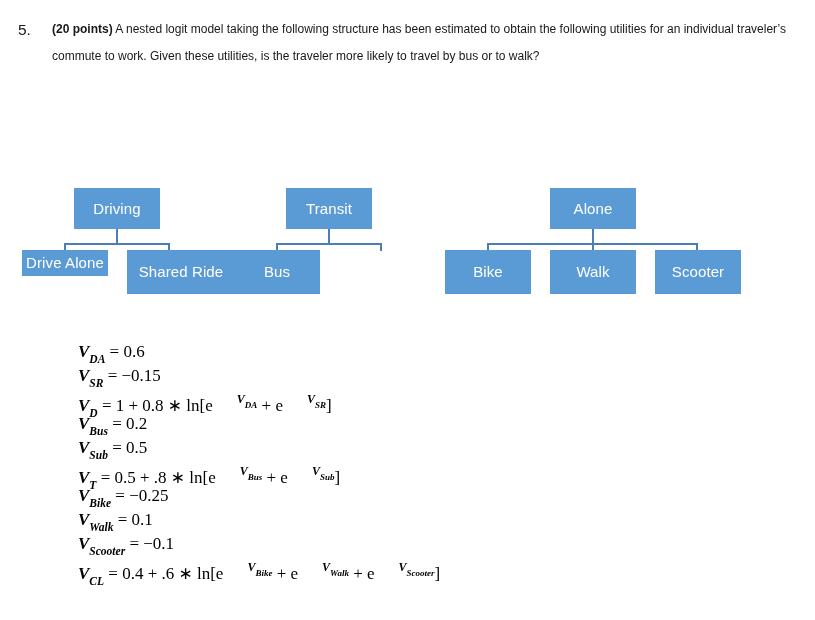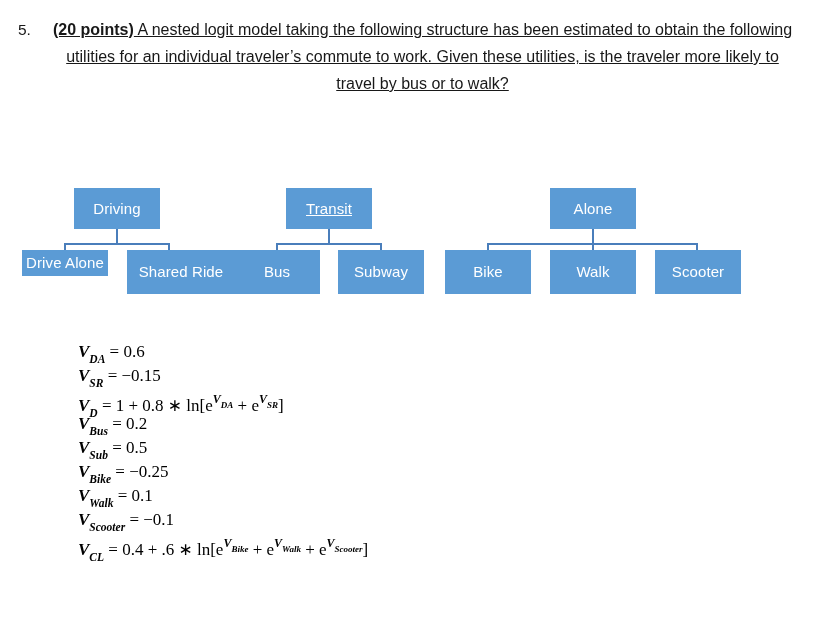--- a/index.html
+++ b/index.html
@@ -28,24 +28,23 @@
     align-items: flex-start;
   }
   .q-number {
     width: 34px;
     flex: 0 0 34px;
     font-size: 15.5px;
     line-height: 27px;
   }
   .q-text {
     flex: 1 1 auto;
-    font-size: 16px;
+    font-size: 12px;
     line-height: 27px;
-    text-align: center;
-    text-decoration: underline;
+    text-align: left;
   }
   .q-text b {
     font-weight: bold;
   }
 
   
   .tree {
     position: absolute;
     left: 0;
     top: 0;
@@ -99,20 +98,21 @@
     font-size: 11.5px;
     vertical-align: sub;
     position: relative;
     top: 2px;
   }
   .sup {
     font-size: 12px;
     vertical-align: super;
     position: relative;
     top: -1px;
+    margin-left: 24px;
   }
   .sup .v { font-size: 12px; }
   .sup .sub2 {
     font-style: italic;
     font-weight: bold;
     font-size: 9px;
     vertical-align: sub;
     position: relative;
     top: 1.5px;
   }
@@ -127,21 +127,21 @@
     <div class="q-number">5.</div>
     <div class="q-text"><b>(20 points)</b><span> A nested logit model taking the following structure has been estimated to obtain the following utilities for an individual traveler’s commute to work. Given these utilities, is the traveler more likely to travel by bus or to walk?</span></div>
   </div>
 </div>
 
 <div class="tree">
 
   <div class="node" style="left:74px; top:188px; width:86px; height:41px;">
     <span>Driving</span>
   </div>
-  <div class="node" style="left:286px; top:188px; width:86px; height:41px;text-decoration:underline;">
+  <div class="node" style="left:286px; top:188px; width:86px; height:41px;">
     <span>Transit</span>
   </div>
   <div class="node" style="left:550px; top:188px; width:86px; height:41px;">
     <span>Alone</span>
   </div>
 
   <div class="connector conn-v" style="left:116px; top:229px; height:14px;"></div>
   <div class="connector conn-h" style="left:64px; top:243px; width:106px;"></div>
   <div class="connector conn-v" style="left:64px; top:243px; height:8px;"></div>
   <div class="connector conn-v" style="left:168px; top:243px; height:8px;"></div>
@@ -159,23 +159,20 @@
 
   <div class="node" style="left:22px; top:250px; width:86px; height:26px;">
     <span>Drive Alone</span>
   </div>
   <div class="node" style="left:127px; top:250px; width:108px; height:44px;">
     <span>Shared Ride</span>
   </div>
   <div class="node" style="left:234px; top:250px; width:86px; height:44px;">
     <span>Bus</span>
   </div>
-  <div class="node" style="left:338px; top:250px; width:86px; height:44px;">
-    <span>Subway</span>
-  </div>
   <div class="node" style="left:445px; top:250px; width:86px; height:44px;">
     <span>Bike</span>
   </div>
   <div class="node" style="left:550px; top:250px; width:86px; height:44px;">
     <span>Walk</span>
   </div>
   <div class="node" style="left:655px; top:250px; width:86px; height:44px;">
     <span>Scooter</span>
   </div>
 </div>
@@ -200,20 +197,24 @@
   <div class="eq-line">
     <span class="v">V</span><span class="sub">Bus</span>
     <span class="num">= 0.2</span>
   </div>
 
   <div class="eq-line">
     <span class="v">V</span><span class="sub">Sub</span>
     <span class="num">= 0.5</span>
   </div>
 
+  <div class="eq-line">
+    <span class="v">V</span><span class="sub">T</span>
+    <span class="num">= 0.5 + .8 ∗ ln[</span><span class="op">e</span><span class="sup"><span class="v">V</span><span class="sub2">Bus</span></span><span class="num"> + </span><span class="op">e</span><span class="sup"><span class="v">V</span><span class="sub2">Sub</span></span><span class="num">]</span>
+  </div>
 
   <div class="eq-line">
     <span class="v">V</span><span class="sub">Bike</span>
     <span class="num">= −0.25</span>
   </div>
 
   <div class="eq-line">
     <span class="v">V</span><span class="sub">Walk</span>
     <span class="num">= 0.1</span>
   </div>

